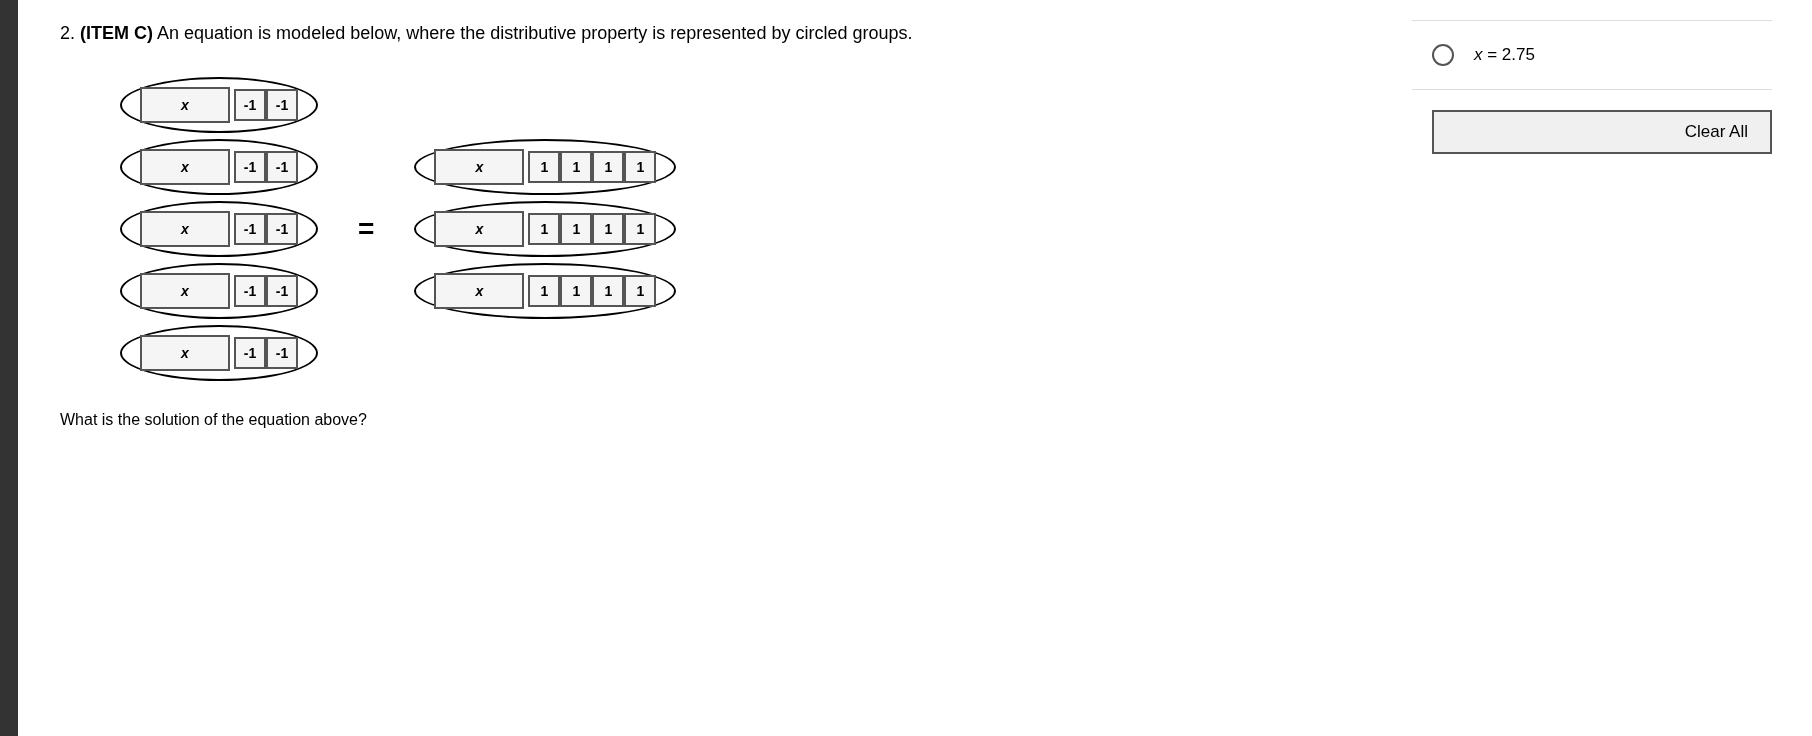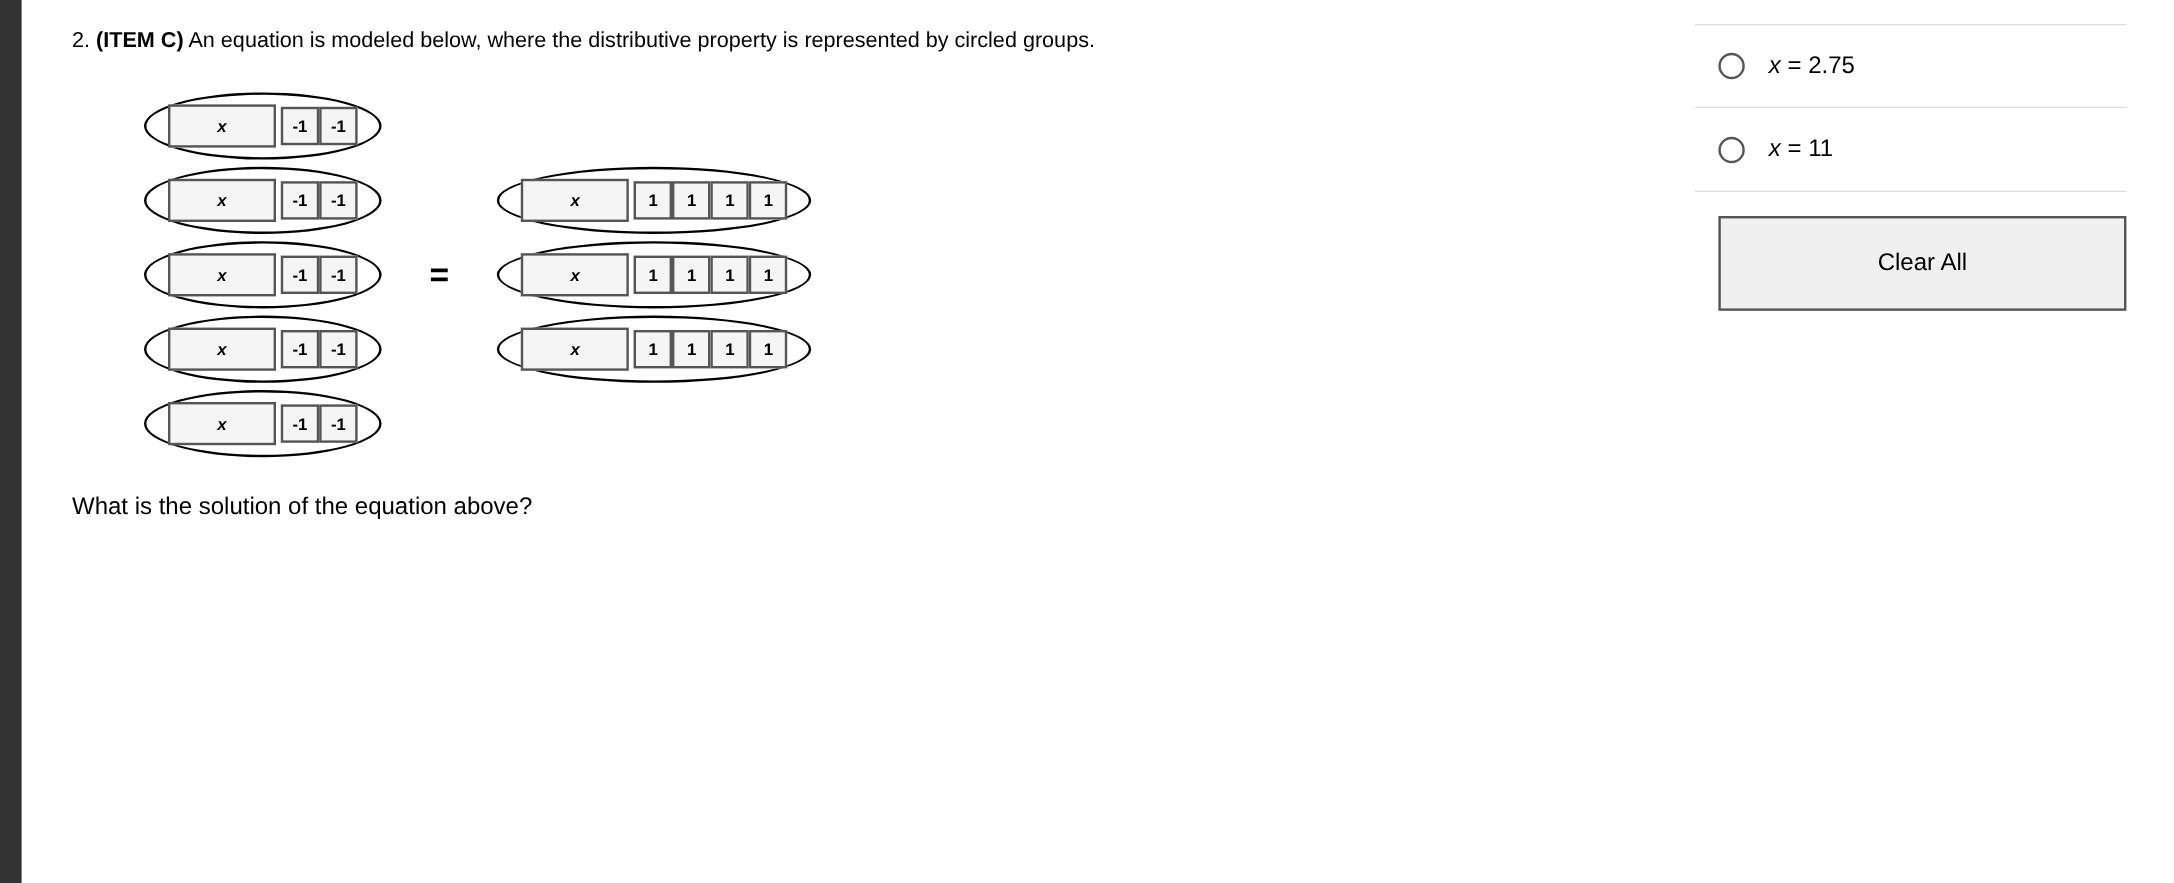--- a/index.html
+++ b/index.html
@@ -133,39 +133,40 @@
       border: 2px solid #555;
       display: inline-flex;
       align-items: center;
       justify-content: center;
       margin-right: 20px;
       flex-shrink: 0;
       background: #fff;
     }
 
     .radio-label {
-      font-size: 20px;
+      font-size: 17px;
       color: #000;
     }
 
     .clear-all-btn {
       display: inline-block;
       border: 2px solid #555;
       background: #f0f0f0;
-      padding: 26px 22px;
-      font-size: 20px;
+      padding: 10px 22px;
+      font-size: 17px;
       cursor: pointer;
       margin-top: 20px;
       margin-left: 20px;
       font-weight: normal;
+      text-align: right;
     }
 
     .question-footer {
       margin-top: 30px;
-      font-size: 20px;
+      font-size: 16px;
       color: #000;
     }
 
     
     .var {
       font-style: italic;
     }
 
     
     .dark-left-edge {
@@ -281,24 +282,20 @@
 
   </div>
 
   <div class="right-panel">
 
     <div class="radio-option">
       <div class="radio-circle"></div>
       <span class="radio-label"><span class="var">x</span> = 2.75</span>
     </div>
 
-    <div class="radio-option">
-      <div class="radio-circle"></div>
-      <span class="radio-label"><span class="var">x</span> = 11</span>
-    </div>
 
 
 
     <button class="clear-all-btn">Clear All</button>
 
   </div>
 
 </div>
 
 </body></html>

